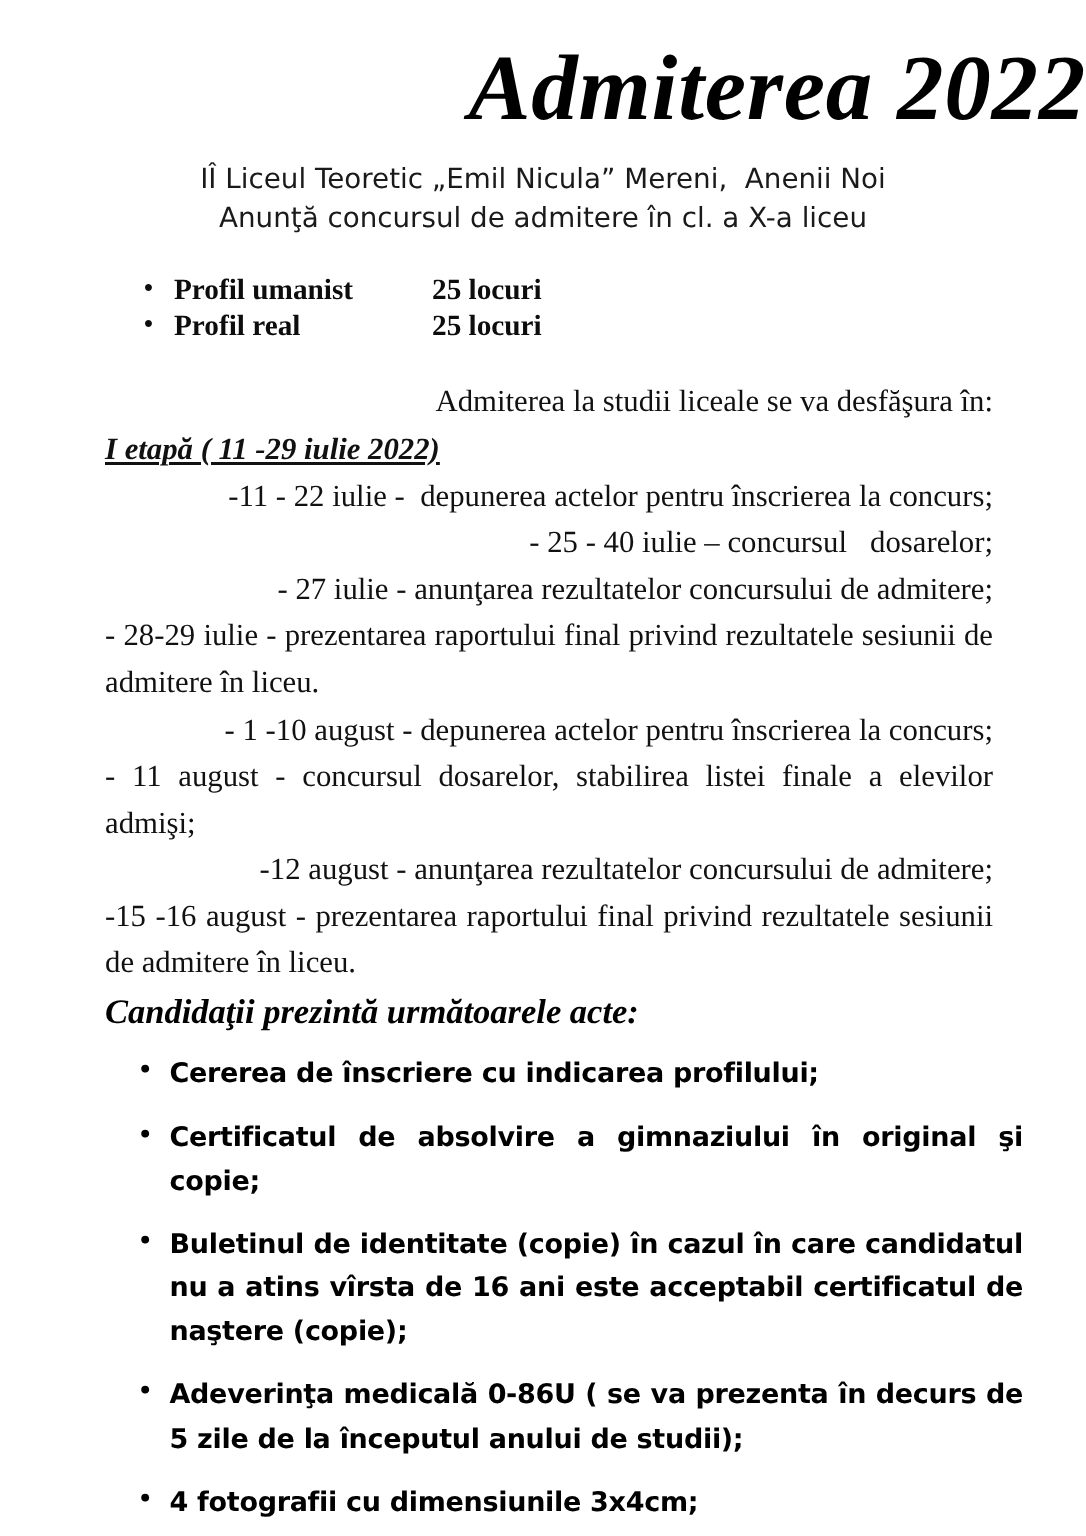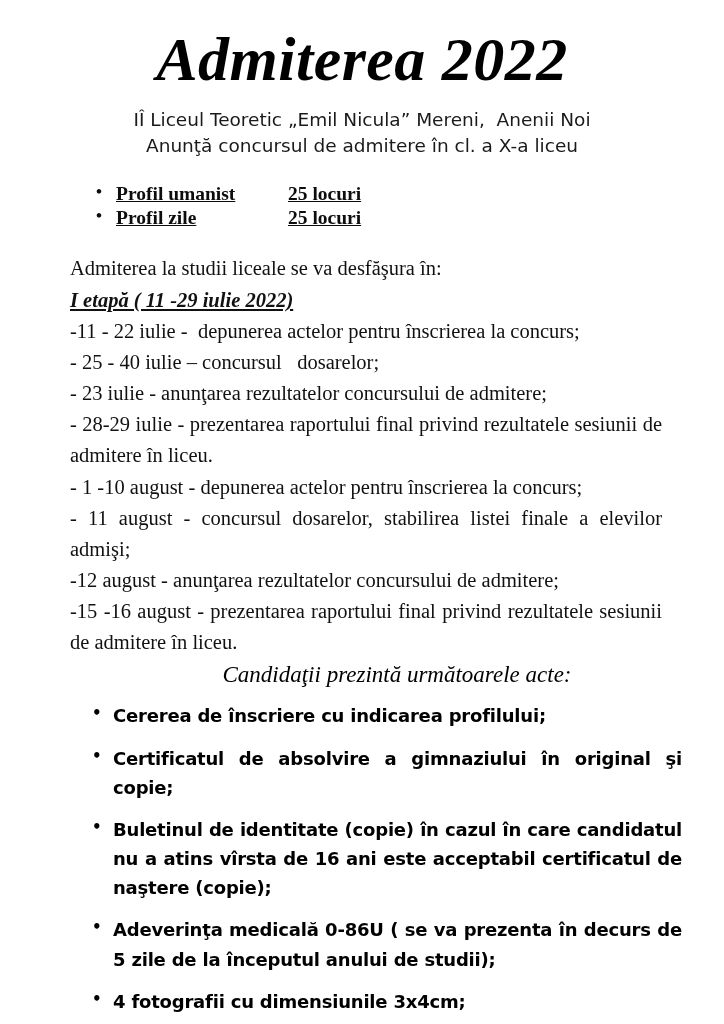--- a/index.html
+++ b/index.html
@@ -18,21 +18,21 @@
 
   .page {
     position: relative;
     width: 724px;
     height: 1024px;
     box-sizing: border-box;
   }
 
   
   .title {
-    text-align: center;
+    text-align: right;
     font-family: "Liberation Serif", serif;
     font-style: italic;
     font-weight: bold;
     font-size: 62px;
     line-height: 1.0;
     letter-spacing: 0.5px;
     margin: 0;
     padding-top: 28px;
     color: #000000;
   }
@@ -53,21 +53,20 @@
 
   
   .profile-list {
     margin: 22px 0 0 0;
     padding: 0 0 0 96px;
     list-style: none;
     font-family: "Liberation Serif", serif;
     font-weight: bold;
     font-size: 19.5px;
     line-height: 1.28;
-    text-decoration: underline;
   }
   .profile-item {
     position: relative;
     padding-left: 20px;
     display: flex;
   }
   .profile-item::before {
     content: "\2022";
     position: absolute;
     left: 0;
@@ -81,47 +80,46 @@
   .body-block {
     position: relative;
     margin: 22px 0 0 0;
     padding: 0 62px 0 70px;
     font-family: "Liberation Serif", serif;
     font-size: 20.5px;
     line-height: 1.52;
     color: #111111;
   }
   .body-line {
-    text-align: left;
+    text-align: right;
     margin: 0;
     white-space: pre-wrap;
   }
   .body-line.justified {
     text-align: justify;
     text-align-last: left;
     white-space: normal;
   }
   .stage-heading {
     font-weight: bold;
     font-style: italic;
     text-decoration: underline;
     text-underline-offset: 2px;
     margin: 0;
     font-size: 20.5px;
   }
 
   .candidates-heading {
     font-family: "Liberation Serif", serif;
-    font-weight: normal;
+    font-weight: bold;
     font-style: italic;
     font-size: 23px;
     margin: 4px 0 0 0;
     padding-left: 70px;
     color: #000000;
-    text-align: center;
   }
 
   
   .docs-list {
     margin: 10px 0 0 0;
     padding: 0 42px 0 92px;
     list-style: none;
     font-family: "DejaVu Sans", sans-serif;
     font-weight: bold;
     font-size: 18px;
@@ -156,34 +154,34 @@
     <span class="subtitle-line">IÎ Liceul Teoretic „Emil Nicula” Mereni,  Anenii Noi</span>
     <span class="subtitle-line">Anunţă concursul de admitere în cl. a X-a liceu</span>
   </div>
 
   <ul class="profile-list">
     <li class="profile-item">
       <span class="profile-name">Profil umanist</span>
       <span class="profile-seats">25 locuri</span>
     </li>
     <li class="profile-item">
-      <span class="profile-name">Profil zile</span>
+      <span class="profile-name">Profil real</span>
       <span class="profile-seats">25 locuri</span>
     </li>
   </ul>
 
   <div class="body-block">
 
     <p class="body-line">Admiterea la studii liceale se va desfăşura în:</p>
 
     <p class="stage-heading">I etapă ( 11 -29 iulie 2022)</p>
 
     <p class="body-line">-11 - 22 iulie -  depunerea actelor pentru înscrierea la concurs;</p>
     <p class="body-line">- 25 - 40 iulie – concursul   dosarelor;</p>
-    <p class="body-line">- 23 iulie - anunţarea rezultatelor concursului de admitere;</p>
+    <p class="body-line">- 27 iulie - anunţarea rezultatelor concursului de admitere;</p>
     <p class="body-line justified">- 28-29 iulie - prezentarea raportului final privind rezultatele sesiunii de admitere în liceu.</p>
 
 
     <p class="body-line">- 1 -10 august - depunerea actelor pentru înscrierea la concurs;</p>
     <p class="body-line justified">- 11 august - concursul  dosarelor, stabilirea listei finale a elevilor admişi;</p>
     <p class="body-line">-12 august - anunţarea rezultatelor concursului de admitere;</p>
     <p class="body-line justified">-15 -16 august -   prezentarea raportului final privind rezultatele sesiunii de admitere în liceu.</p>
 
   </div>
 

